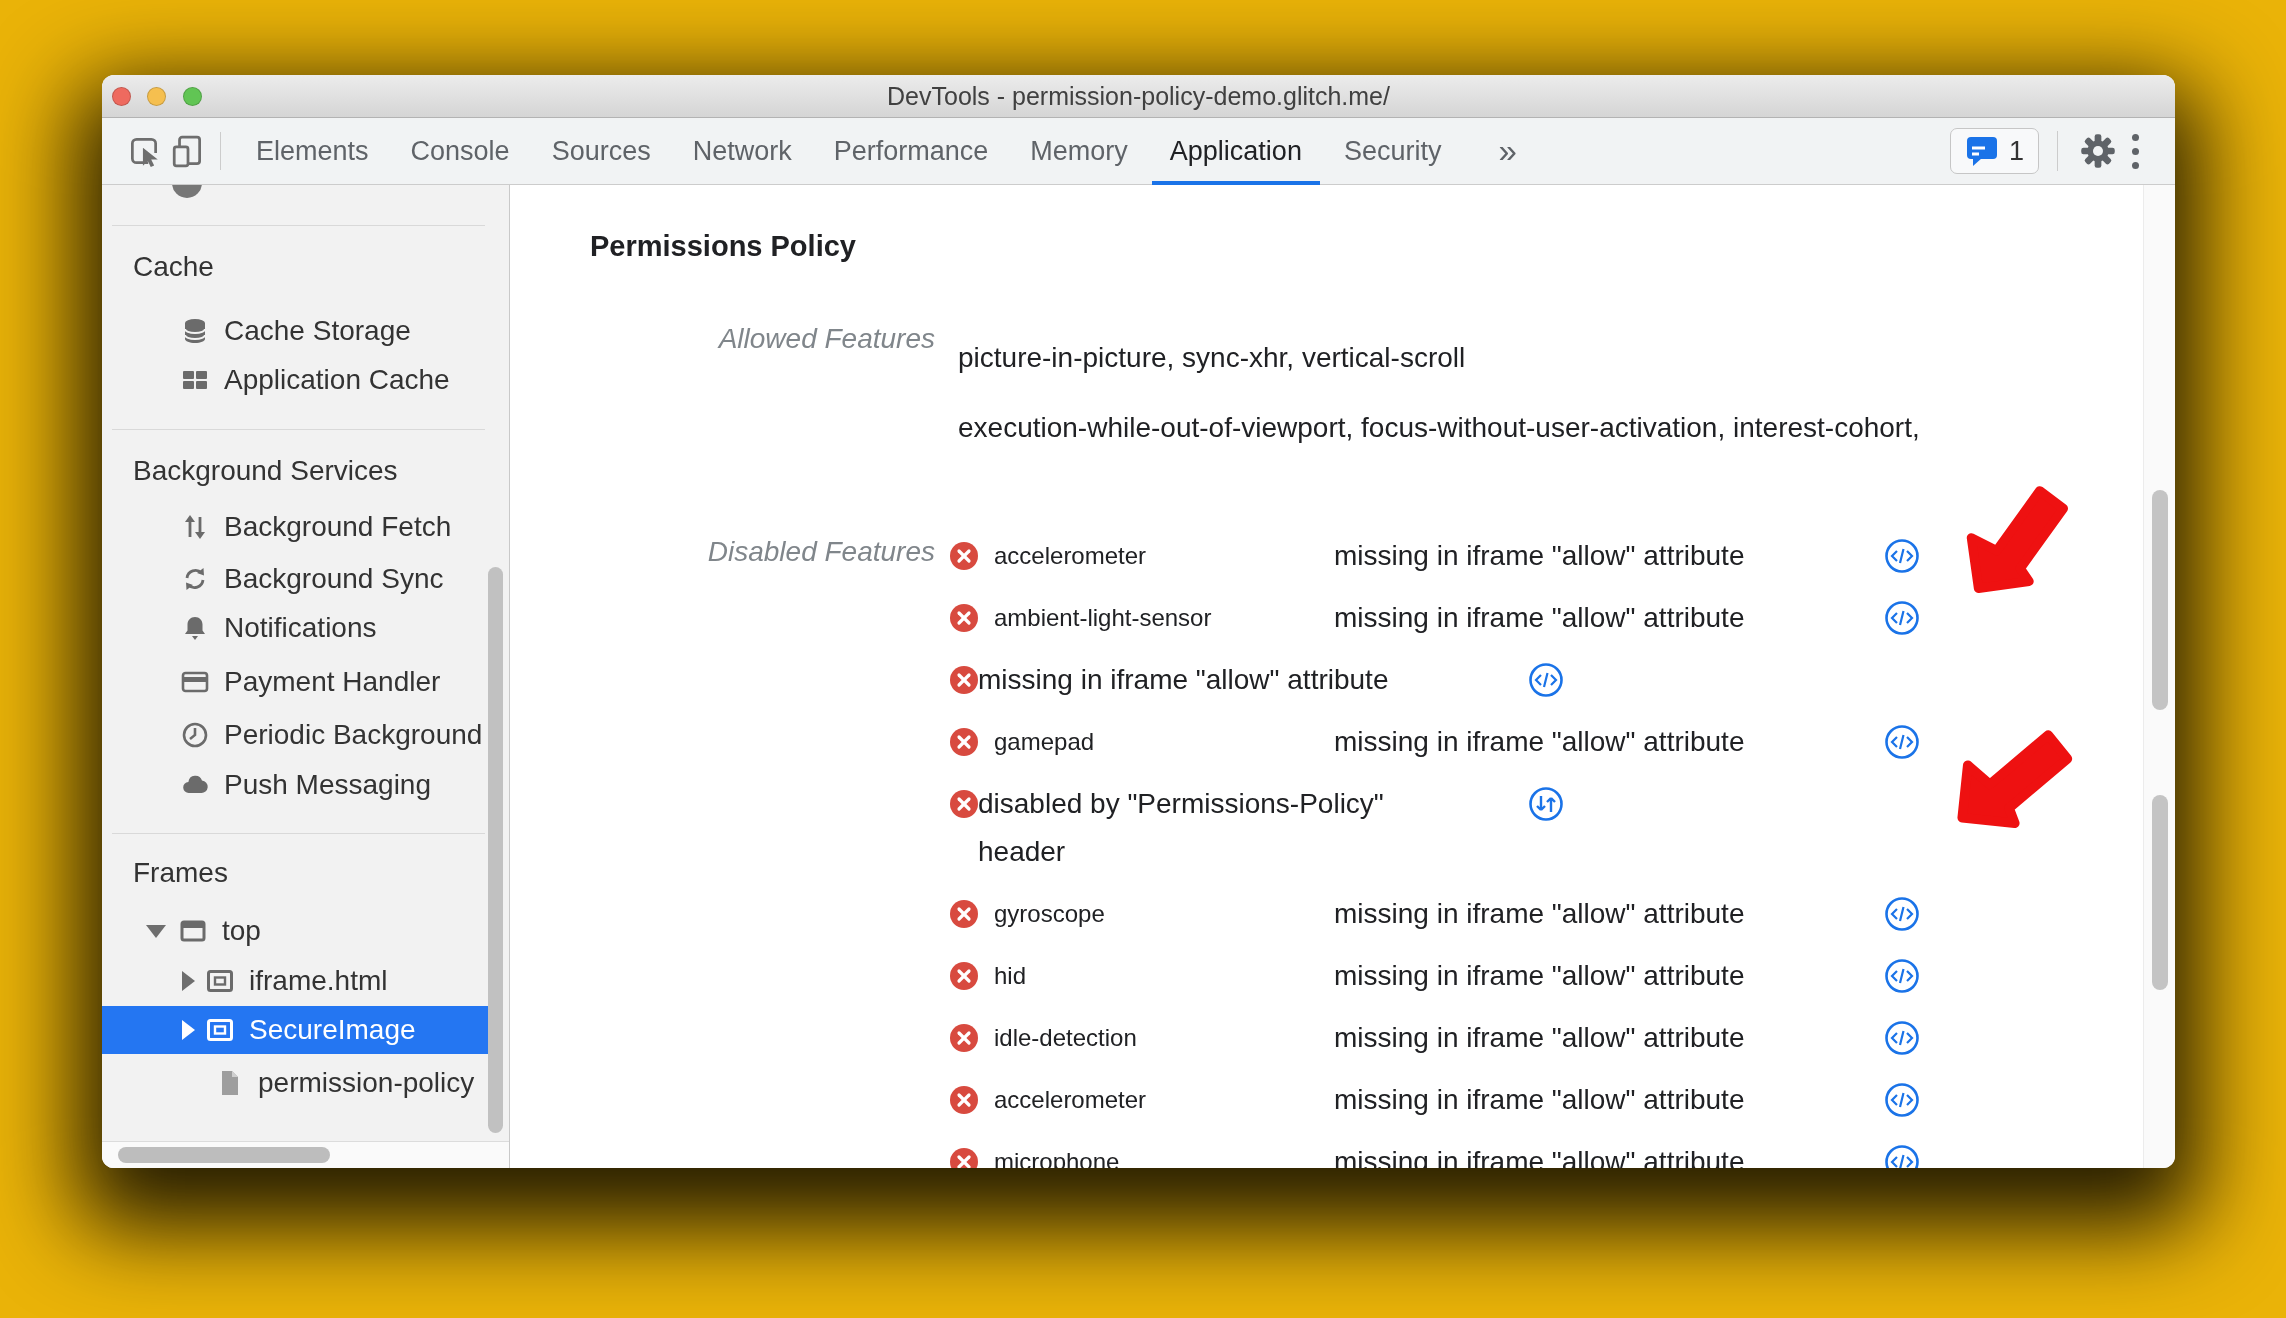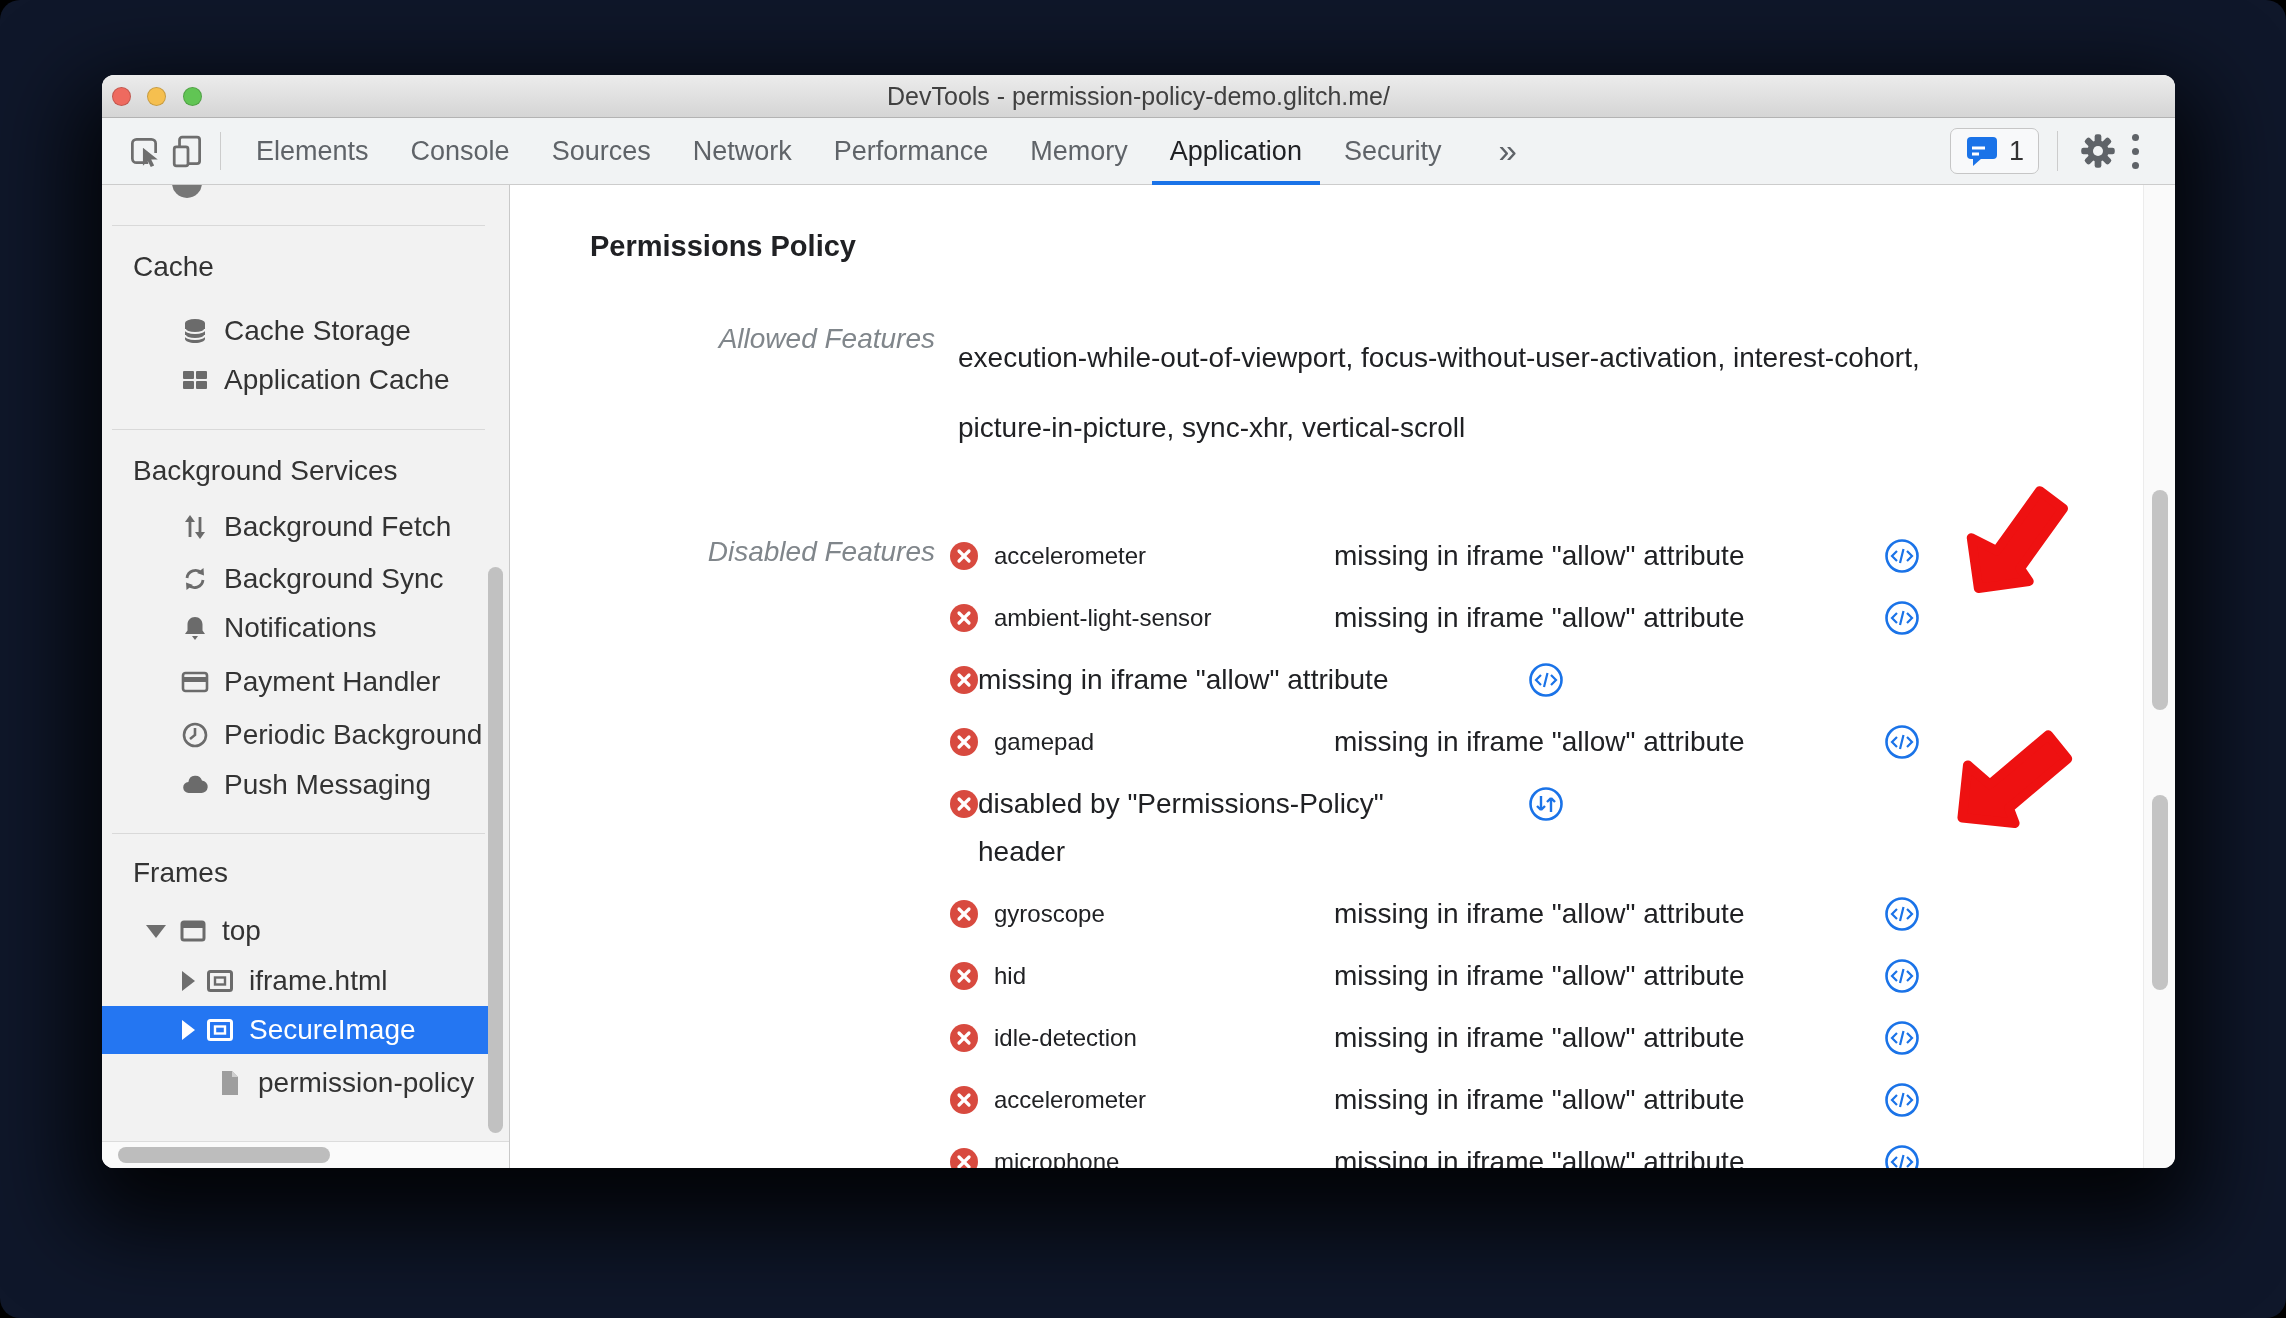--- a/index.html
+++ b/index.html
@@ -1,17 +1,17 @@
 <!DOCTYPE html>
 <html><head>
 <meta charset="utf-8">
 <style>
   * { margin:0; padding:0; box-sizing:border-box; }
   html,body { width:2286px; height:1318px; background:#000; font-family:"Liberation Sans","DejaVu Sans",sans-serif; }
-  .canvas { position:relative; width:2286px; height:1318px; background:#0f172a; overflow:hidden;border-radius:20px; }
+  .canvas { position:relative; width:2286px; height:1318px; background:#eab308; overflow:hidden; }
 
   .window { position:absolute; left:102px; top:75px; width:2073px; height:1093px;
             background:#fff; border-radius:12px; overflow:hidden;
             box-shadow:0 35px 90px 25px rgba(0,0,0,.85); }
 
   
   .titlebar { position:absolute; left:0; top:0; width:100%; height:43px;
               background:linear-gradient(#ececec,#d5d5d5); border-bottom:1px solid #b3b3b3;
               text-align:center; line-height:43px; font-size:25px; color:#404040; }
   .tl { position:absolute; top:12px; width:19px; height:19px; border-radius:50%; border:1px solid rgba(0,0,0,.18); }
@@ -309,22 +309,22 @@
       <div class="sb-hscroll">
         <div class="sb-hthumb"></div>
       </div>
     </aside>
 
     <main class="content">
       <div class="pp-heading">Permissions Policy</div>
 
       <div class="col-label allowed-label">Allowed Features</div>
       <div class="allowed-values">
+        <div>picture-in-picture, sync-xhr, vertical-scroll</div>
         <div>execution-while-out-of-viewport, focus-without-user-activation, interest-cohort,</div>
-        <div>picture-in-picture, sync-xhr, vertical-scroll</div>
       </div>
 
       <div class="col-label disabled-label">Disabled Features</div>
 
       <div class="rows">
 
         <div class="feat-row">
           <span class="xicon">
               <svg width="16" height="16" viewBox="0 0 16 16" stroke="#fff" stroke-width="3.2" stroke-linecap="round">
                 <line x1="3" y1="3" x2="13" y2="13"></line>

